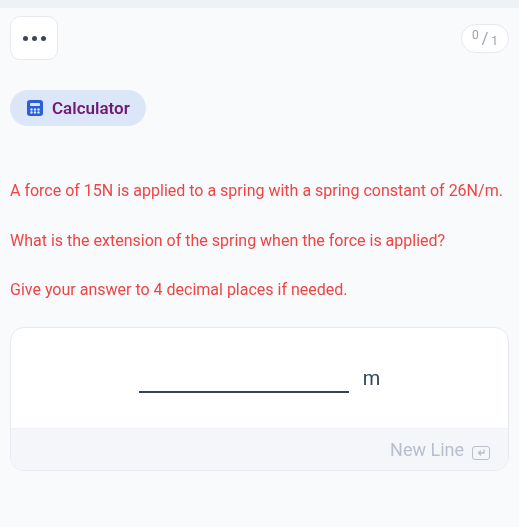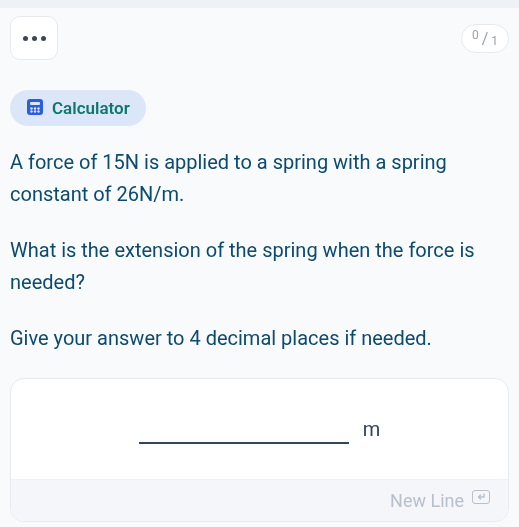--- a/index.html
+++ b/index.html
@@ -51,35 +51,36 @@
     color: #9aa3af;
   }
   .score-pill .slash { font-size: 16px; color:#9aa3af; }
   .score-pill .num { position: relative; top: -3px; }
   .score-pill .den { position: relative; top: 3px; }
   .content {
     padding: 12px 10px 0 10px;
   }
   .calc-chip {
     display: inline-flex;
-    align-items: flex-start;
+    align-items: center;
     gap: 8px;
     background: #dbe7f9;
-    color: #0f766e;
+    color: #701a75;
     font-weight: 600;
     font-size: 17px;
     padding: 8px 16px;
     border-radius: 20px;
     margin: 18px 0 20px 0;
   }
   .calc-chip svg { display: block; }
   .question-text {
-    color: #0c4a6e;
-    font-size: 20px;
+    color: #ef4444;
+    font-size: 16px;
     line-height: 1.6;
+    margin-top: 32px;
   }
   .question-text p { margin-bottom: 24px; }
   .answer-card {
     margin-top: 14px;
     border: 1px solid #e6eaef;
     background: #ffffff;
     border-radius: 14px;
     overflow: hidden;
   }
   .answer-body {
@@ -104,21 +105,21 @@
     height: 42px;
     display: flex;
     align-items: center;
     justify-content: flex-end;
     padding: 0 18px;
     gap: 8px;
     border-top: 1px solid #eef1f5;
   }
   .newline-btn {
     display: inline-flex;
-    align-items: flex-start;
+    align-items: flex-end;
     gap: 8px;
     color: #b7c0cc;
     font-size: 18px;
     cursor: pointer;
   }
   .newline-btn svg { display: block; }
 </style>
 </head>
 <body>
 
@@ -149,21 +150,21 @@
       <circle cx="12.5" cy="10.5" r="1.2" fill="#dbe7f9"></circle>
       <circle cx="5.5" cy="13.5" r="1.2" fill="#dbe7f9"></circle>
       <circle cx="9" cy="13.5" r="1.2" fill="#dbe7f9"></circle>
       <circle cx="12.5" cy="13.5" r="1.2" fill="#dbe7f9"></circle>
     </svg>
     <span>Calculator</span>
   </div>
 
   <div class="question-text">
     <p>A force of 15N is applied to a spring with a spring constant of 26N/m.</p>
-    <p>What is the extension of the spring when the force is needed?</p>
+    <p>What is the extension of the spring when the force is applied?</p>
     <p>Give your answer to 4 decimal places if needed.</p>
   </div>
 
   <div class="answer-card">
     <div class="answer-body">
       <div class="answer-line"></div>
       <span class="unit">m</span>
     </div>
     <div class="answer-footer">
       <div class="newline-btn">

